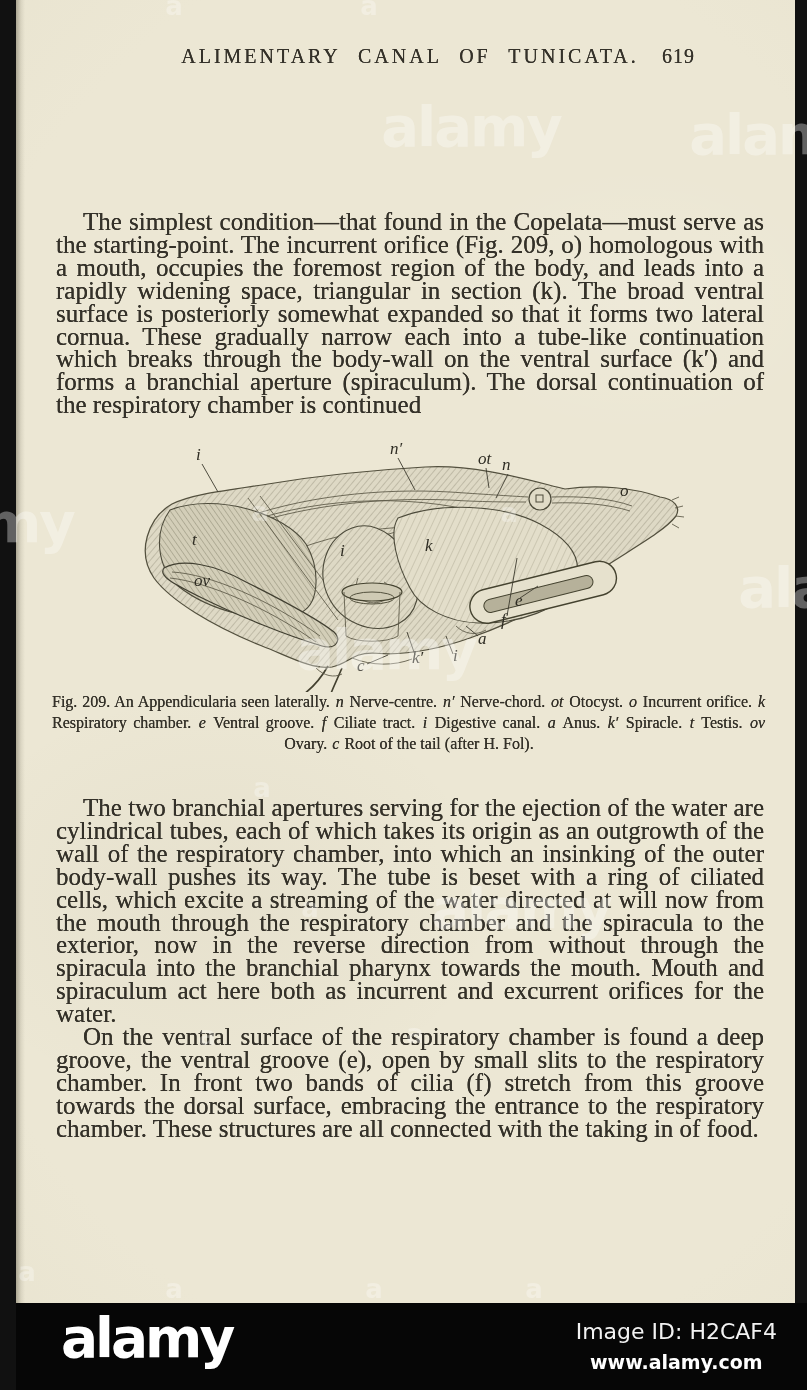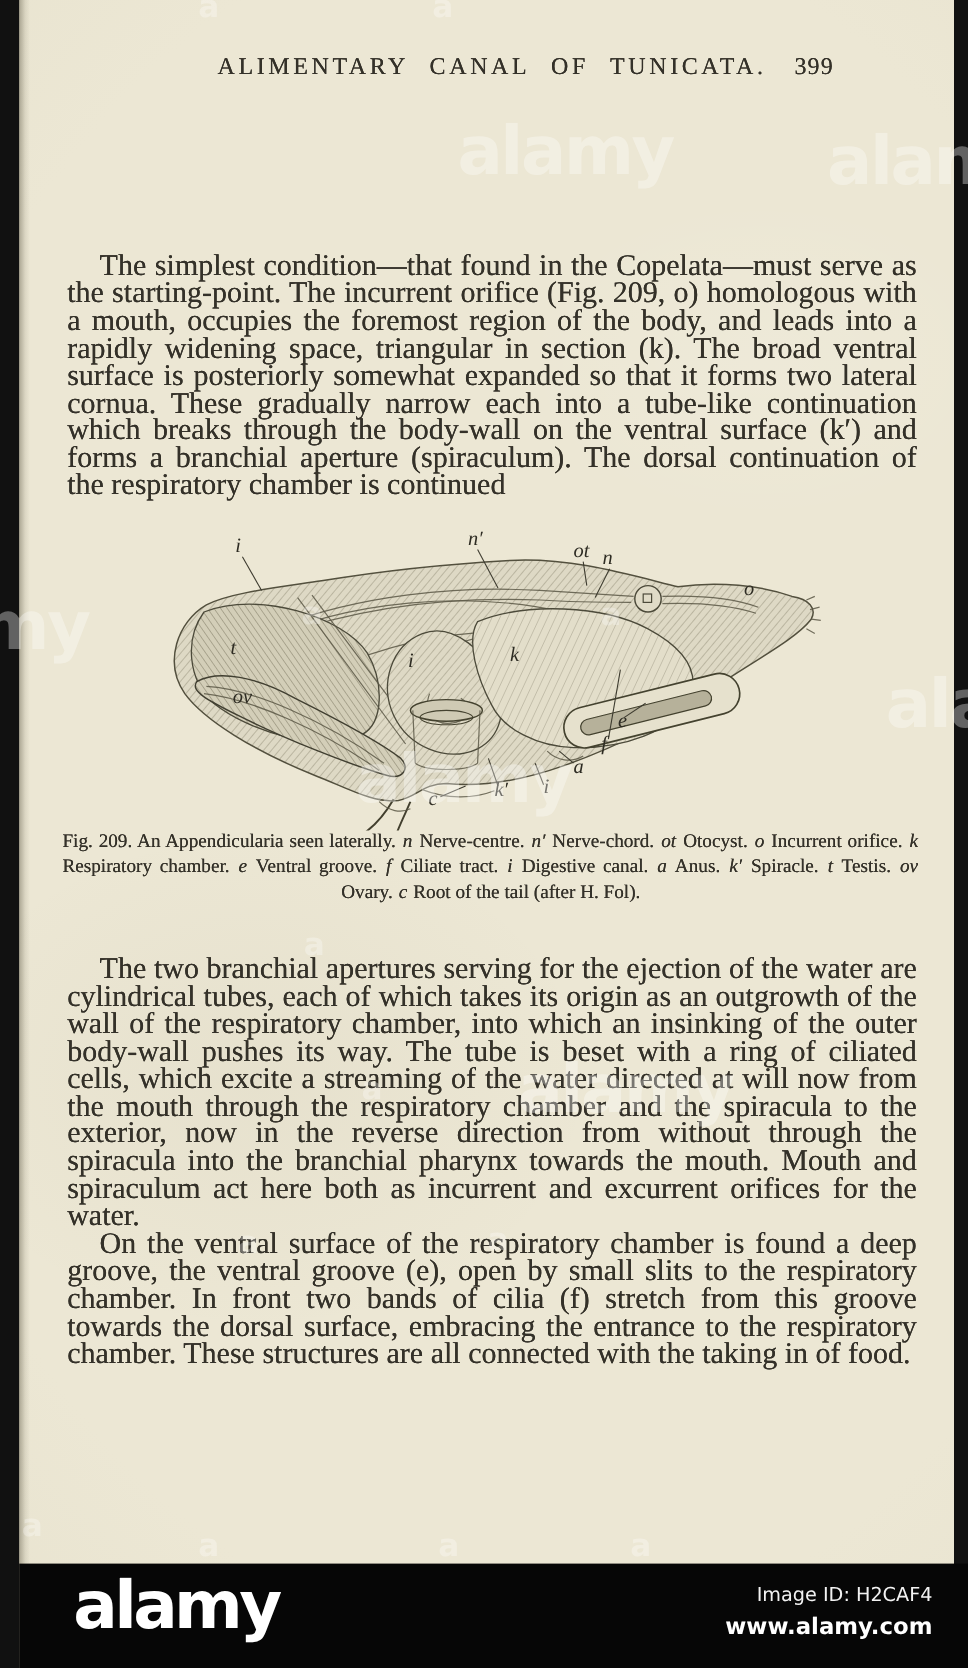--- a/index.html
+++ b/index.html
@@ -70,36 +70,36 @@
   }
   .alamy-logo{
     position:absolute;left:45px;top:8px;
     font-family:"DejaVu Sans", sans-serif;font-weight:bold;
     font-size:55px;letter-spacing:-3px;color:#ffffff;line-height:1;
   }
   .footer-right{
     position:absolute;right:46px;top:16px;text-align:right;
     font-family:"DejaVu Sans", sans-serif;color:#ffffff;
   }
-  .image-id{font-size:16px;font-weight:normal;opacity:0.95;}
+  .image-id{font-size:22px;font-weight:normal;opacity:0.95;}
   .site-url{font-size:19px;font-weight:bold;margin-top:7px;text-align:center;}
   
   svg .lbl{font-family:"Liberation Serif", serif;font-style:italic;font-size:17px;fill:#2e2c23;}
   svg .ln{stroke:#3c3a2e;stroke-width:0.9;fill:none;}
   svg .outline{stroke:#53503e;stroke-width:1.25;}
   svg .thin{stroke:#5a5745;stroke-width:1;fill:none;opacity:0.85;}
 </style>
 </head>
 <body>
 
 <div class="page">
   <div class="gutter"></div>
 
   <div class="running-head">ALIMENTARY CANAL OF TUNICATA.</div>
-  <div class="page-num">399</div>
+  <div class="page-num">619</div>
 
 
   <div class="textblock" id="block1">
     <p class="indent">The simplest condition—that found in the Copelata—must serve as the starting-point.  The incurrent orifice (Fig. 209, o) homologous with a mouth, occupies the foremost region of the body, and leads into a rapidly widening space, triangular in section (k).  The broad ventral surface is posteriorly somewhat expanded so that it forms two lateral cornua.  These gradually narrow each into a tube-like continuation which breaks through the body-wall on the ventral surface (k′) and forms a branchial aperture (spiraculum). The dorsal continuation of the respiratory chamber is continued</p>
   </div>
 
   <div class="figure-wrap">
     <svg width="600" height="252" viewBox="0 0 600 252">
       <defs>
         <pattern id="hA" patternUnits="userSpaceOnUse" width="5" height="5" patternTransform="rotate(40)">

